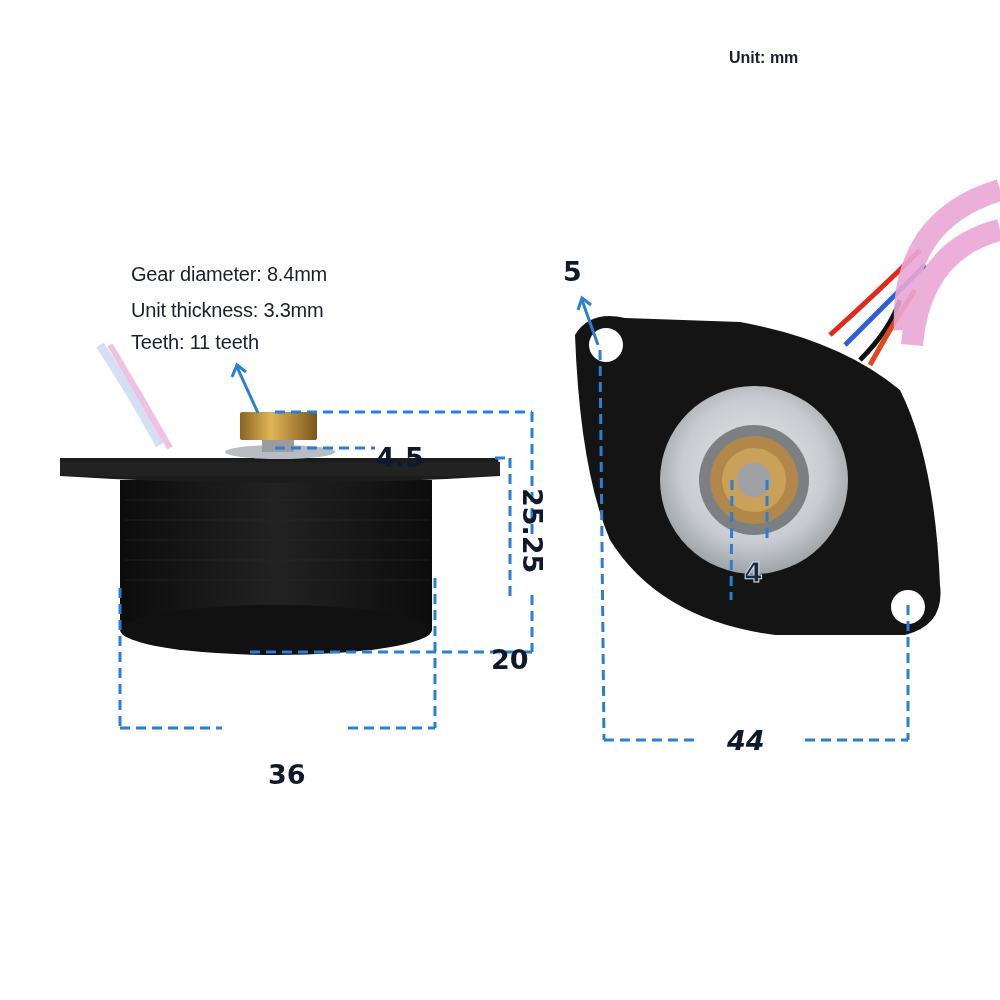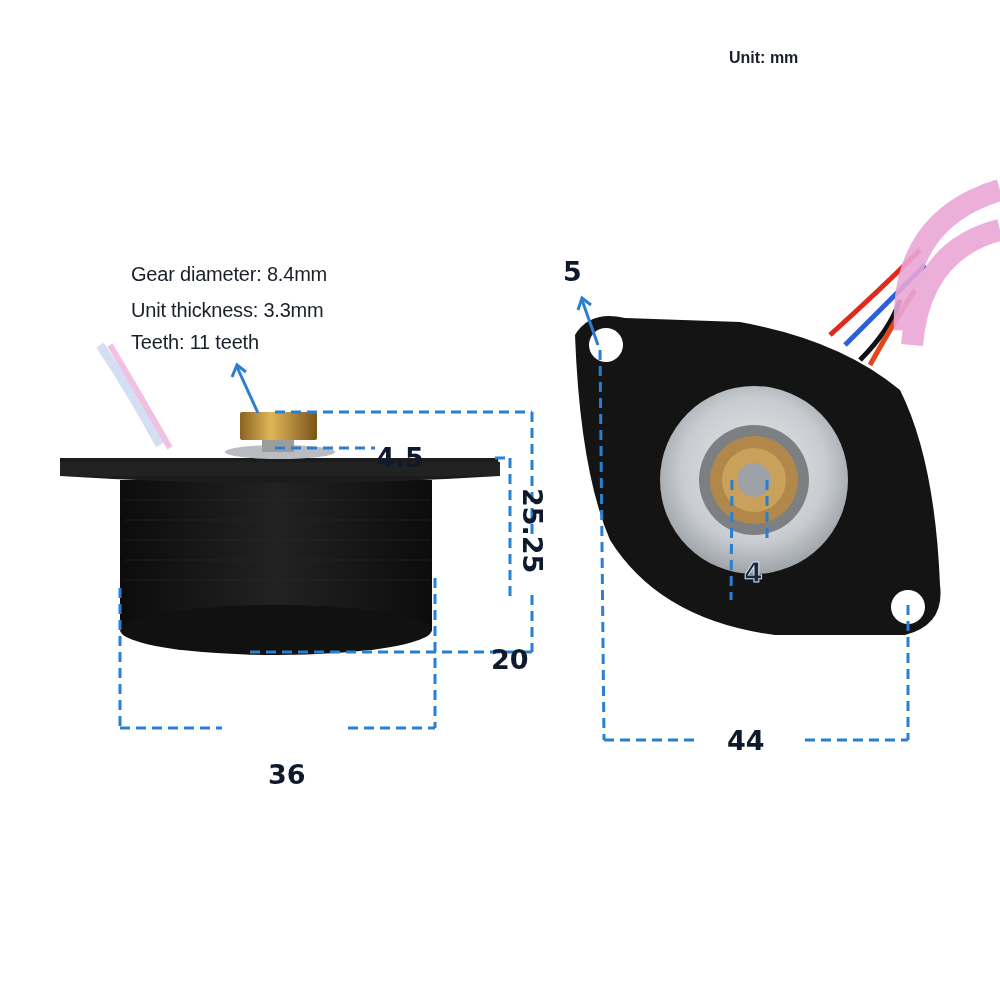--- a/index.html
+++ b/index.html
@@ -118,13 +118,13 @@
 <div class="spec" style="top:299px">Unit thickness: 3.3mm</div>
 <div class="spec" style="top:331px">Teeth: 11 teeth</div>
 
 <div class="dim" style="left:376px; top:442px;">4.5</div>
 <div class="dim v" style="left:548px; top:488px;">25.25</div>
 <div class="dim" style="left:491px; top:606px;margin-top:38px;">20</div>
 <div class="dim" style="left:268px; top:712px;margin-top:47px;">36</div>
 
 <div class="dim" style="left:563px; top:256px;">5</div>
 <div class="dim" style="left:744px; top:557px; color:#1a2a3a; -webkit-text-stroke:1px #cfe0f0;">4</div>
-<div class="dim" style="left:727px; top:725px;">44</div>
+<div class="dim" style="left:727px; top:725px;font-style:italic;">44</div>
 
 </body></html>

